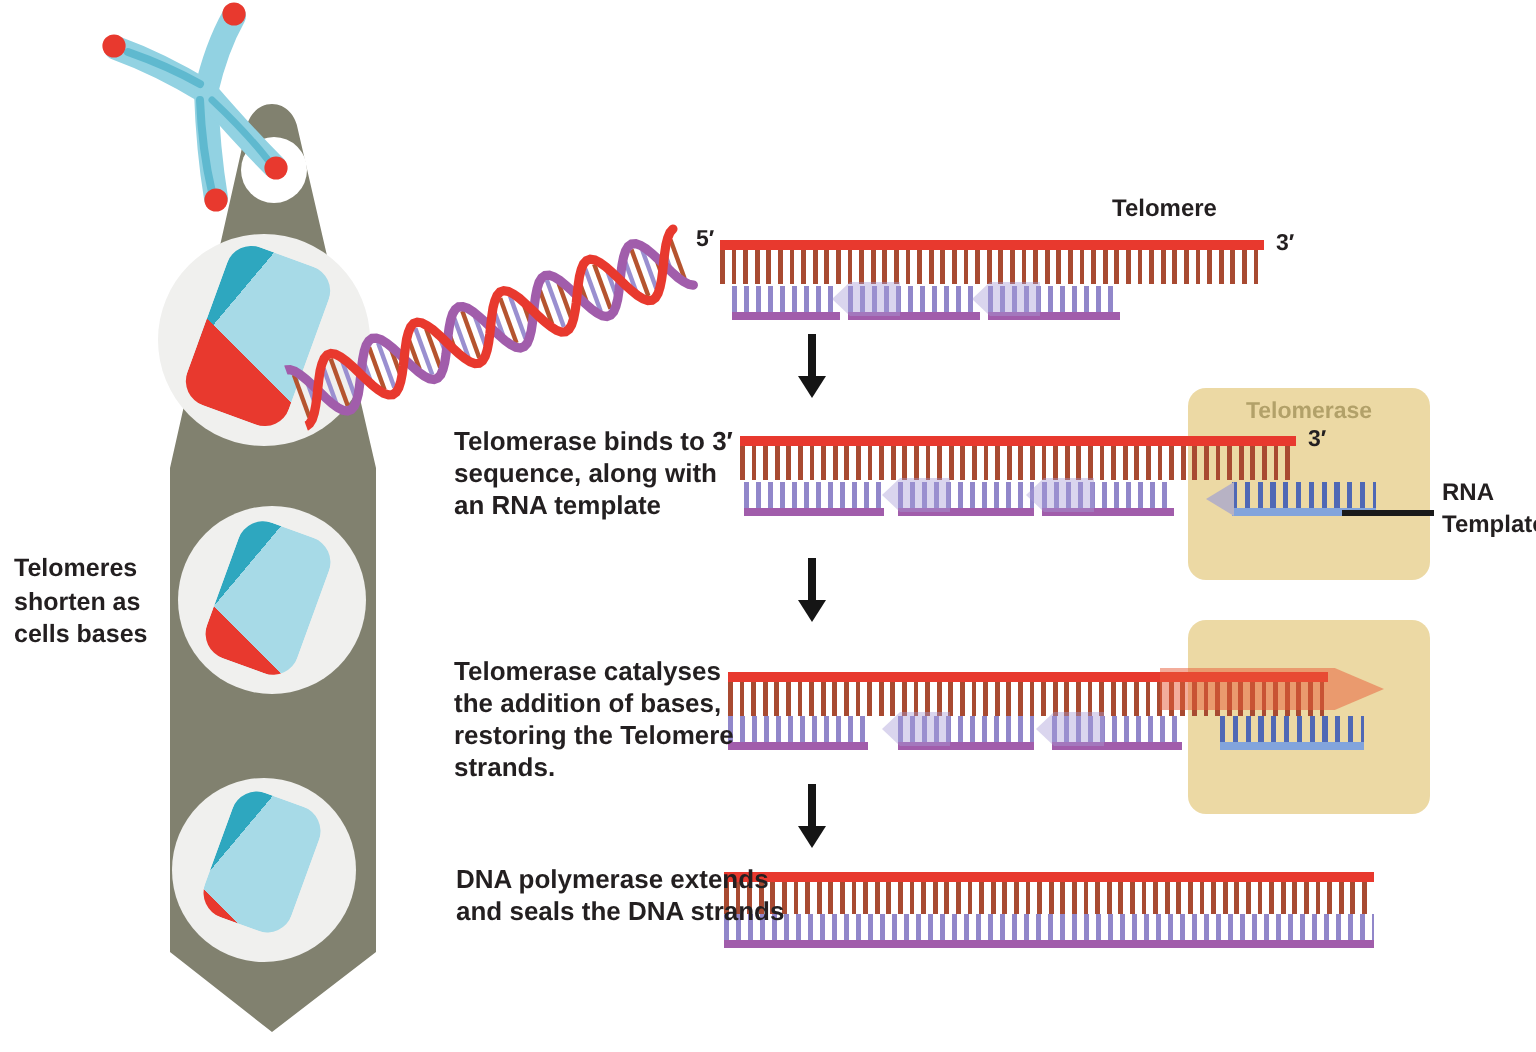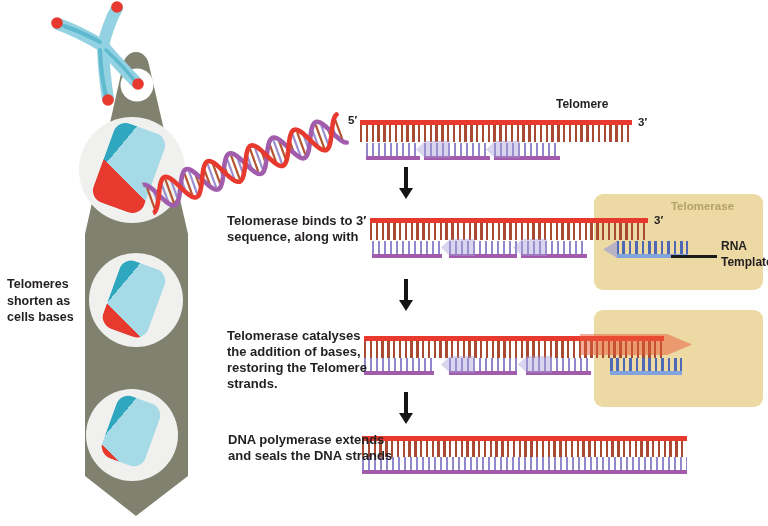--- a/index.html
+++ b/index.html
@@ -27,21 +27,21 @@
     background:rgba(167,154,214,.42);clip-path:polygon(9px 0,100% 0,100% 100%,9px 100%,0 50%);}
   .rna-arrow::before{content:"";position:absolute;left:-13px;top:0;width:14px;height:17px;
     background:#b7b2c4;clip-path:polygon(100% 0,100% 100%,0 50%);}
   .ext-arrow{background:rgba(232,92,55,.5);clip-path:polygon(0 0,78% 0,100% 50%,78% 100%,0 100%);}
   
   .darrow{display:flex;flex-direction:column;align-items:center;width:16px;}
   .darrow .shaft{width:3.5px;height:21px;background:#151515;}
   .darrow .head{width:0;height:0;border-left:7px solid transparent;border-right:7px solid transparent;
     border-top:11px solid #151515;}
   
-  .hbox{background:var(--yellow);border-radius:9px;padding-left:48px;}
+  .hbox{background:var(--yellow);border-radius:9px;}
   .hbox .hlabel{display:block;text-align:center;margin-top:6px;color:var(--yellow-text);
     font-size:11.5px;font-weight:bold;}
   
   .circle{background:#f0f0ee;border-radius:50%;}
   .piece{border-radius:13px;}
   .step-text{font-size:13px;line-height:16px;font-weight:bold;}
   .step-text span{display:block;}
   .caption{font-size:12.5px;line-height:16.5px;font-weight:bold;}
   .caption span{display:block;}
   .blackline{background:#1a1a1a;height:2.5px;}
@@ -153,20 +153,21 @@
   <div class="frag comb-up arrow" style="left:521px;top:241px;width:66px;"></div>
   <div class="frag comb-up blue rna-arrow" style="left:616px;top:241px;width:72px;"></div>
   <div class="abs blackline" style="left:671px;top:255px;width:46px;"></div>
   <div class="abs lbl" style="left:721px;top:238px;font-size:12px;line-height:16px;">
     <span style="display:block;">RNA</span>
     <span style="display:block;">Template</span>
   </div>
   <div class="abs step-text" style="left:227px;top:213px;width:150px;">
     <span>Telomerase binds to 3′</span>
     <span>sequence, along with</span>
+    <span>an RNA template</span>
   </div>
 
   <div class="abs darrow" style="left:398px;top:279px;">
     <div class="shaft"></div>
     <div class="head"></div>
   </div>
 
   <div class="abs hbox" style="left:594px;top:310px;width:121px;height:97px;"></div>
   <div class="abs comb-down" style="left:364px;top:336px;width:300px;"></div>
   <div class="abs ext-arrow" style="left:580px;top:334px;width:112px;height:21px;"></div>

